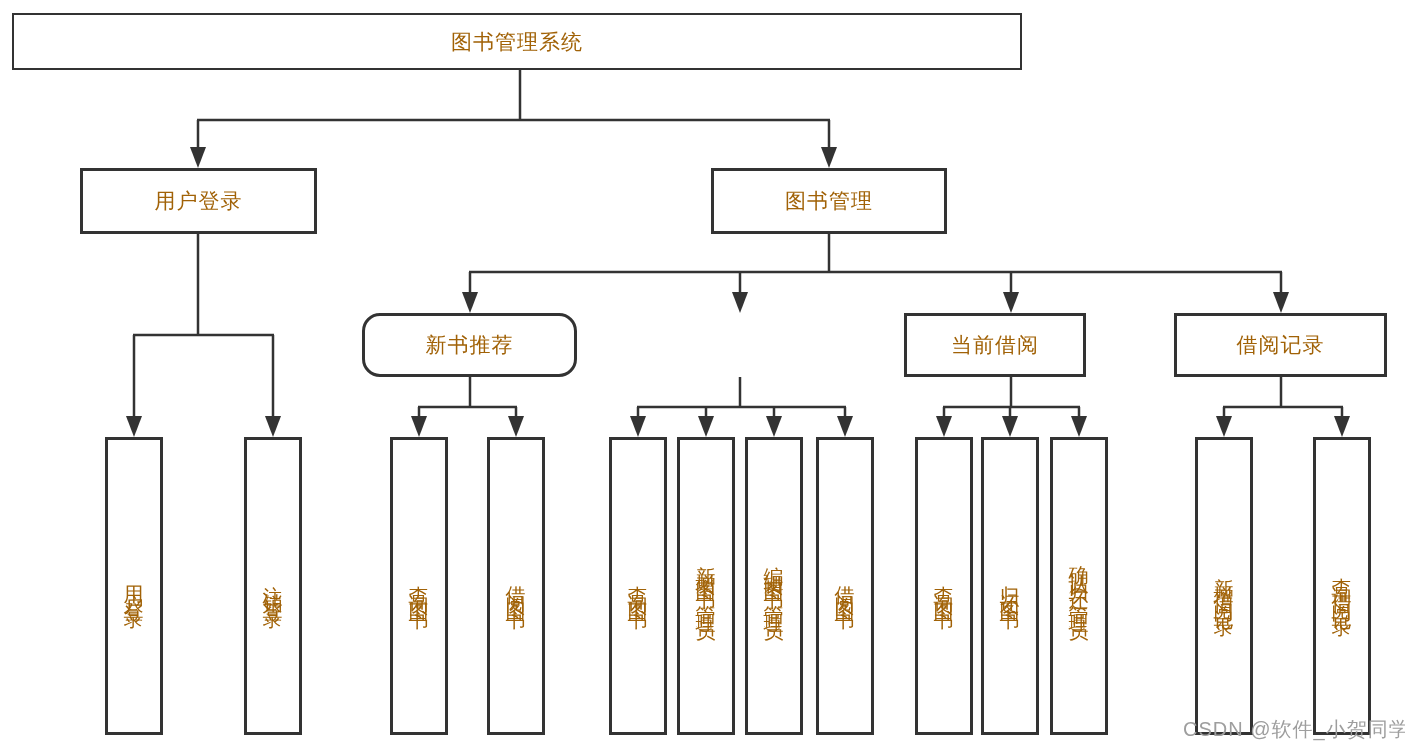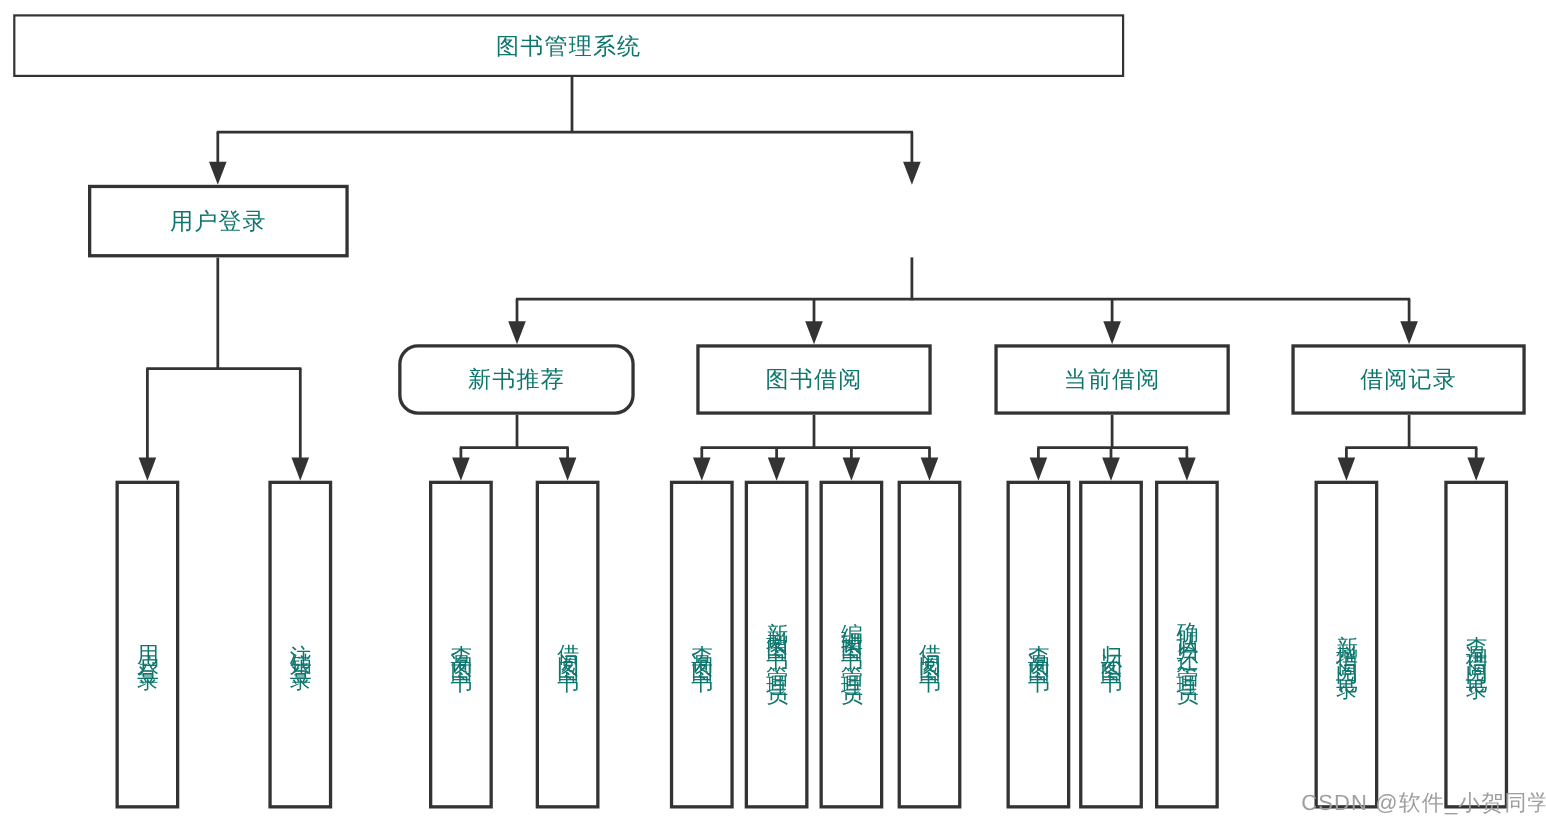--- a/index.html
+++ b/index.html
@@ -19,21 +19,21 @@
   .connectors line { stroke: #333333; stroke-width: 2.5; }
   .connectors polygon { fill: #333333; }
   .node {
     position: absolute;
     box-sizing: border-box;
     background: #ffffff;
     border: 3px solid #333333;
     display: flex;
     align-items: center;
     justify-content: center;
-    color: #0f766e;
+    color: #a16207;
     font-size: 21px;
     letter-spacing: 1px;
     text-align: center;
   }
   .node.root { border-width: 2.5px; }
   .node.leaf {
     font-size: 20px;
   }
   .node.leaf .vtext {
     writing-mode: vertical-rl;
@@ -133,28 +133,28 @@
     </g>
   </svg>
 
   <div class="node root" style="left:12px; top:13px; width:1010px; height:57px;">
     <span>图书管理系统</span>
   </div>
 
   <div class="node" style="left:80px; top:168px; width:237px; height:66px;">
     <span>用户登录</span>
   </div>
+  <div class="node" style="left:711px; top:168px; width:236px; height:66px;">
+    <span>图书管理</span>
+  </div>
 
   <div class="node" style="left:362px; top:313px; width:215px; height:64px;border-radius:18px;">
     <span>新书推荐</span>
   </div>
-  <div class="node" style="left:633px; top:313px; width:214px; height:64px;">
-    <span>图书借阅</span>
-  </div>
-  <div class="node" style="left:904px; top:313px; width:214px; height:64px;text-align:center;">
+  <div class="node" style="left:904px; top:313px; width:182px; height:64px;text-align:center;">
     <span>当前借阅</span>
   </div>
   <div class="node" style="left:1174px; top:313px; width:213px; height:64px;">
     <span>借阅记录</span>
   </div>
 
   <div class="node leaf" style="left:105px; top:437px; width:58px; height:298px;">
     <span class="vtext">用户登录</span>
   </div>
   <div class="node leaf" style="left:244px; top:437px; width:58px; height:298px;">

